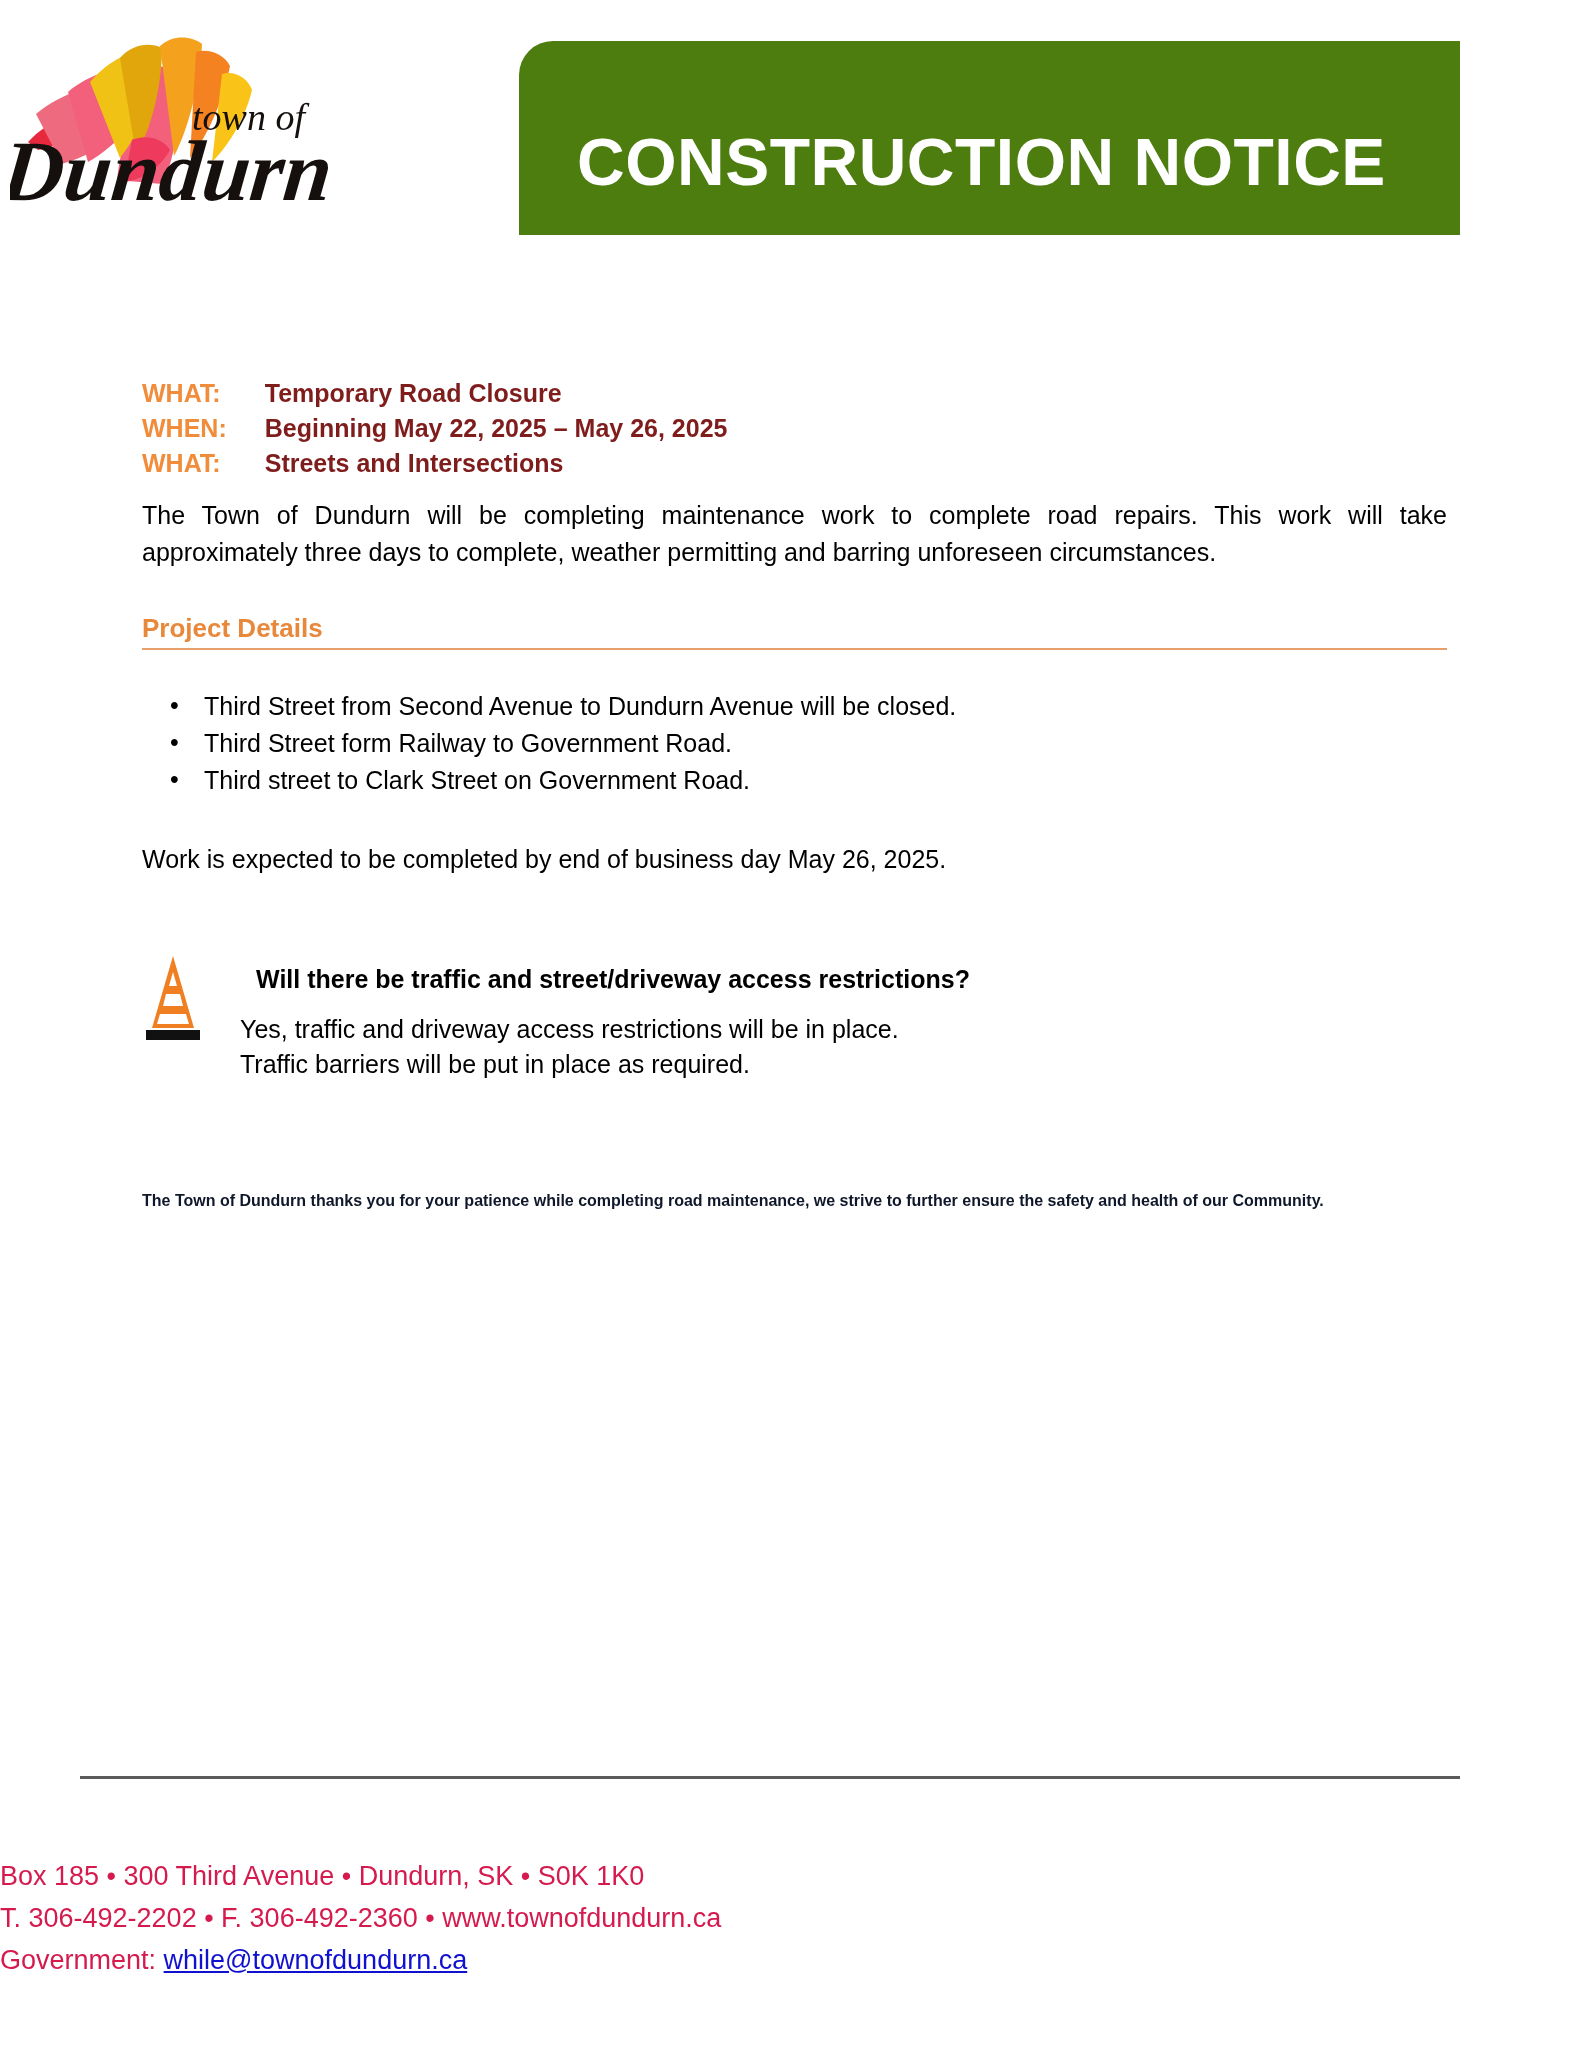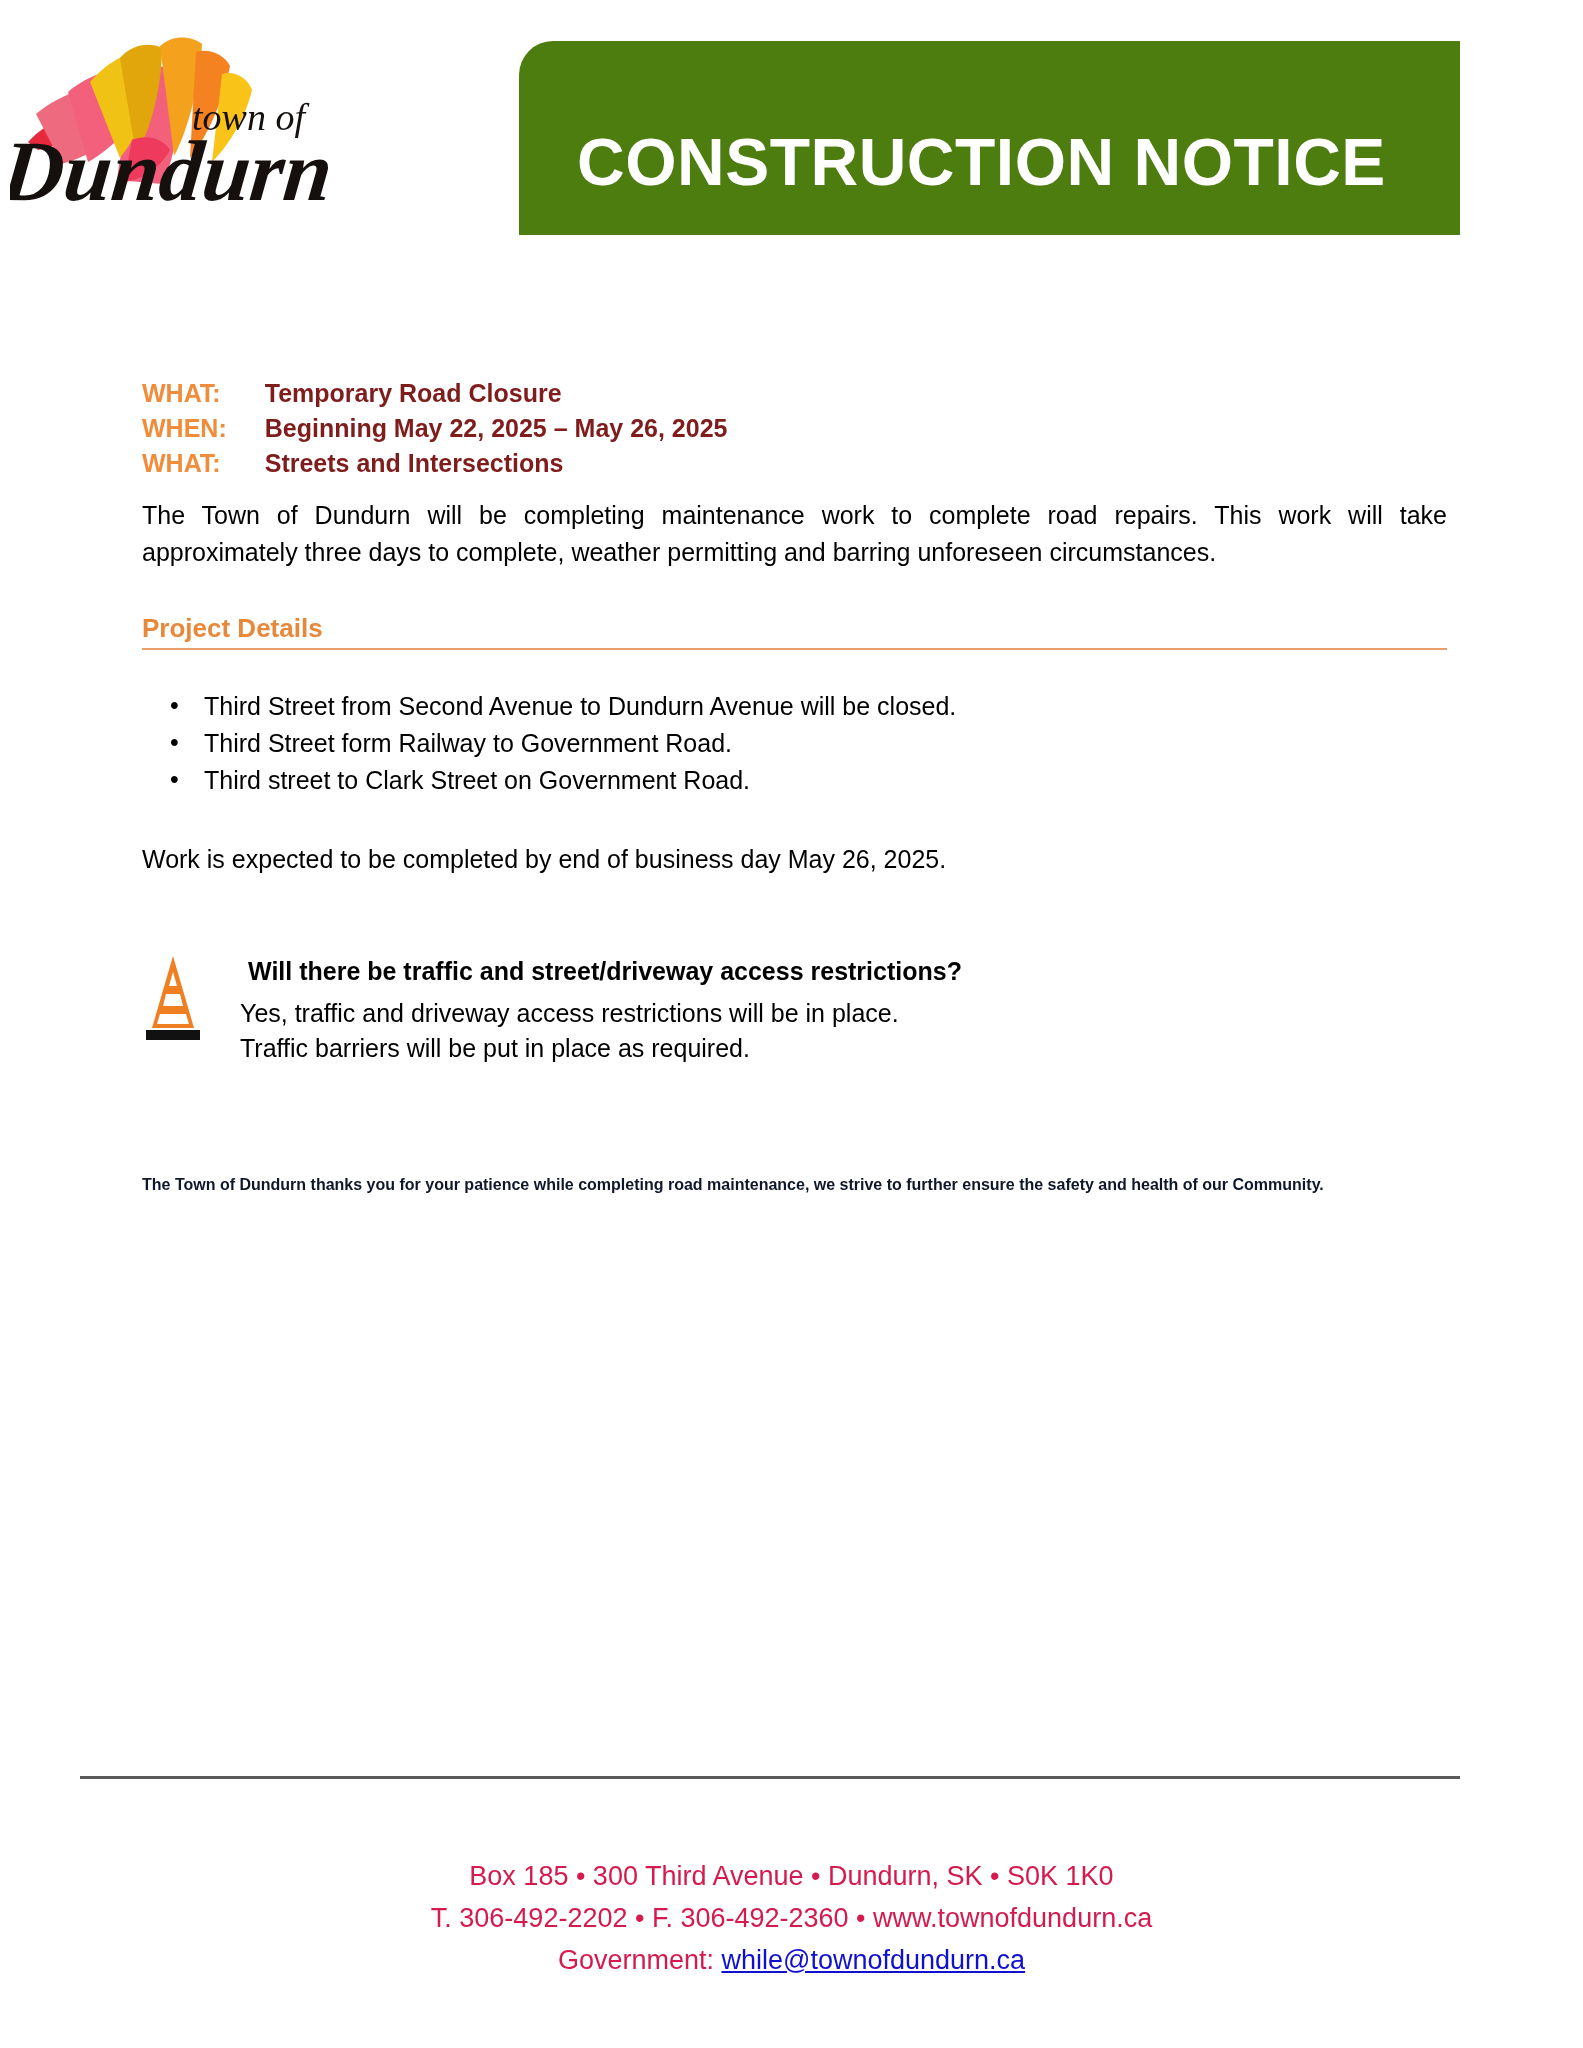--- a/index.html
+++ b/index.html
@@ -157,21 +157,21 @@
     padding-top: 6px;
   }
   .cone-icon svg { display: block; }
   .cone-text {
     padding-left: 18px;
   }
   .cone-question {
     font-size: 25px;
     font-weight: bold;
     line-height: 34px;
-    margin: 8px;
+    margin: 16px;
     color: #000000;
   }
   .cone-answer {
     font-size: 25px;
     line-height: 35px;
     margin: 0;
     color: #000000;
   }
 
   .closing {
@@ -189,21 +189,20 @@
     top: 1776px;
     width: 1430px;
     height: 3px;
     background: #5A5A5A;
   }
   .footer {
     position: absolute;
     left: 0;
     top: 1855px;
     width: 1583px;
-    text-align: center;
   }
   .footer-line {
     font-size: 27px;
     line-height: 42px;
     color: #D51A4E;
     margin: 0;
     white-space: nowrap;
   }
   .footer-email {
     color: #1010D0;

